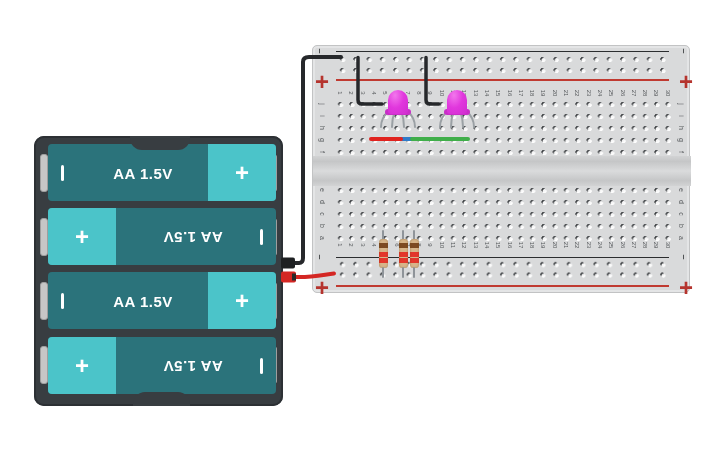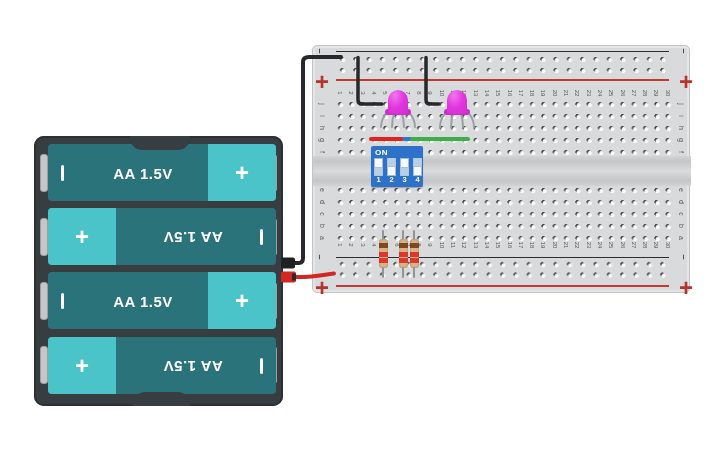--- a/index.html
+++ b/index.html
@@ -220,39 +220,20 @@
         <path d="M14,22 C10,28 5,32 5,41"></path>
         <path d="M19,24 C17,30 16,34 16,41"></path>
         <path d="M25,24 C27,30 28,34 28,41"></path>
         <path d="M30,22 C34,28 39,32 39,41"></path>
       </g>
     </svg>
     <div class="flange"></div>
     <div class="dome"></div>
   </div>
 
-  <div class="dip" id="dip">
-    <span class="onlabel">ON</span>
-  <div class="dipslot" style="left: 3px;">
-        <div class="handle on"></div>
-      </div>
-      <span class="dipnum" style="left: 1.5px;">1</span>
-      <div class="dipslot" style="left: 16px;">
-        <div class="handle off"></div>
-      </div>
-      <span class="dipnum" style="left: 14.5px;">2</span>
-      <div class="dipslot" style="left: 29px;">
-        <div class="handle on"></div>
-      </div>
-      <span class="dipnum" style="left: 27.5px;">3</span>
-      <div class="dipslot" style="left: 42px;">
-        <div class="handle off"></div>
-      </div>
-      <span class="dipnum" style="left: 40.5px;">4</span>
-    </div>
 
   <div class="resistor" style="left:376px">
     <div class="pin t"></div>
     <div class="rbody"></div>
     <div class="pin b"></div>
   </div>
   <div class="resistor" style="left:396px">
     <div class="pin t"></div>
     <div class="rbody"></div>
     <div class="pin b"></div>

